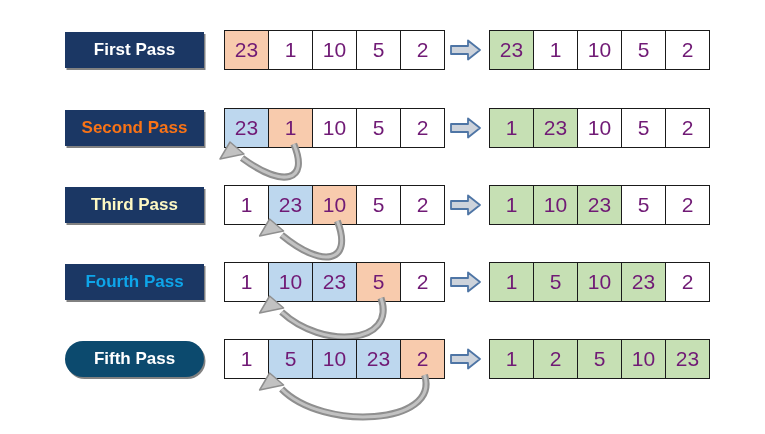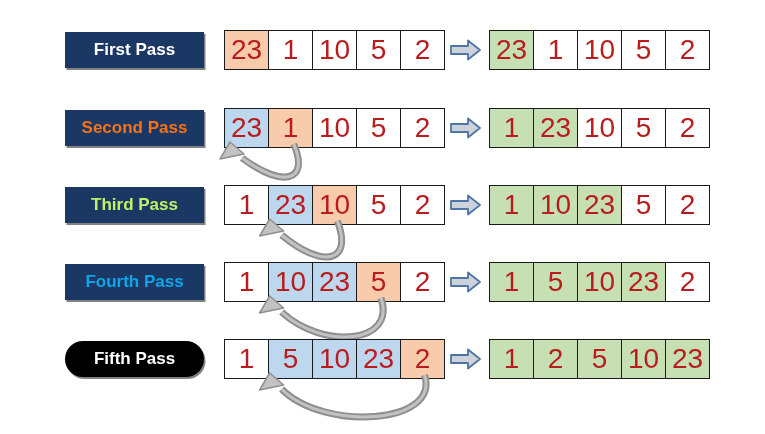--- a/index.html
+++ b/index.html
@@ -14,21 +14,21 @@
     color:#fff;font-size:17px;font-weight:bold;
     box-shadow:1.5px 2px 0 rgba(25,25,25,0.55);
   }
   .array{position:absolute;top:0;display:flex;}
   .array.left{left:216px;}
   .array.right{left:481px;}
   .cell{
     width:43px;height:38px;margin-left:-1px;
     border:1px solid #1a1a1a;box-sizing:content-box;
     display:flex;align-items:center;justify-content:center;
-    font-size:28px;color:#b91c1c;
+    font-size:21px;color:#701a75;
   }
   .cell:first-child{margin-left:0;}
   .block-arrow{position:absolute;left:441px;top:7px;width:34px;height:26px;}
   .curve-svg{position:absolute;left:210px;top:34px;width:260px;height:62px;overflow:visible;}
 </style>
 </head>
 <body>
 
 <div class="canvas">
   <div class="pass-row" style="top: 30px;">
@@ -72,21 +72,21 @@
         <div class="cell" style="background: rgb(255, 255, 255); border-color: rgb(26, 26, 26);">2</div>
       </div>
   <svg class="curve-svg" viewBox="0 0 260 62">
         <path d="M 75.76 2 C 91.76 40, 65 46, 24 16" fill="none" stroke="#8F8F8F" stroke-width="7"></path>
         <path d="M 75.76 2 C 91.76 40, 65 46, 24 16" fill="none" stroke="#C2C2C2" stroke-width="3"></path>
         <polygon points="12,0 2,17 26,12" fill="#C2C2C2" stroke="#8F8F8F" stroke-width="1.5" stroke-linejoin="round"></polygon>
       </svg>
     </div>
 
   <div class="pass-row" style="top: 185px;">
-    <div class="pass-label" style="background: rgb(27, 55, 100); color: #bef264;">Third Pass</div>
+    <div class="pass-label" style="background: rgb(27, 55, 100); color: #fef9c3;">Third Pass</div>
     <div class="array left">
         <div class="cell" style="background: rgb(255, 255, 255); border-color: rgb(26, 26, 26);">1</div>
         <div class="cell" style="background: rgb(189, 215, 238); border-color: rgb(26, 26, 26);">23</div>
         <div class="cell" style="background: rgb(248, 203, 173); border-color: rgb(26, 26, 26);">10</div>
         <div class="cell" style="background: rgb(255, 255, 255); border-color: rgb(26, 26, 26);">5</div>
         <div class="cell" style="background: rgb(255, 255, 255); border-color: rgb(26, 26, 26);">2</div>
       </div>
     <svg class="block-arrow" viewBox="0 0 34 26" xmlns="http://www.w3.org/2000/svg">
       <polygon points="2,9 19,9 19,3.5 31,13 19,22.5 19,17 2,17" stroke-width="1.8" stroke-linejoin="round" fill="#CDD3DB" stroke="#4E75A5"></polygon>
     </svg>
@@ -124,21 +124,21 @@
         <div class="cell" style="background: rgb(255, 255, 255); border-color: rgb(26, 26, 26);">2</div>
       </div>
   <svg class="curve-svg" viewBox="0 0 260 62">
         <path d="M 162.96 2 C 178.96 48, 104.6 54, 63.6 16" fill="none" stroke="#8F8F8F" stroke-width="7"></path>
         <path d="M 162.96 2 C 178.96 48, 104.6 54, 63.6 16" fill="none" stroke="#C2C2C2" stroke-width="3"></path>
         <polygon points="51.6,0 41.6,17 65.6,12" fill="#C2C2C2" stroke="#8F8F8F" stroke-width="1.5" stroke-linejoin="round"></polygon>
       </svg>
     </div>
 
   <div class="pass-row" style="top: 339px;">
-    <div class="pass-label" style="background: #000000; color: rgb(255, 255, 255); border-radius: 18px;">Fifth Pass</div>
+    <div class="pass-label" style="background: #0c4a6e; color: rgb(255, 255, 255); border-radius: 18px;">Fifth Pass</div>
     <div class="array left">
         <div class="cell" style="background: rgb(255, 255, 255); border-color: rgb(26, 26, 26);">1</div>
         <div class="cell" style="background: rgb(189, 215, 238); border-color: rgb(26, 26, 26);">5</div>
         <div class="cell" style="background: rgb(189, 215, 238); border-color: rgb(26, 26, 26);">10</div>
         <div class="cell" style="background: rgb(189, 215, 238); border-color: rgb(26, 26, 26);">23</div>
         <div class="cell" style="background: rgb(248, 203, 173); border-color: rgb(26, 26, 26);">2</div>
       </div>
     <svg class="block-arrow" viewBox="0 0 34 26" xmlns="http://www.w3.org/2000/svg">
       <polygon points="2,9 19,9 19,3.5 31,13 19,22.5 19,17 2,17" stroke-width="1.8" stroke-linejoin="round" fill="#CDD3DB" stroke="#4E75A5"></polygon>
     </svg>

